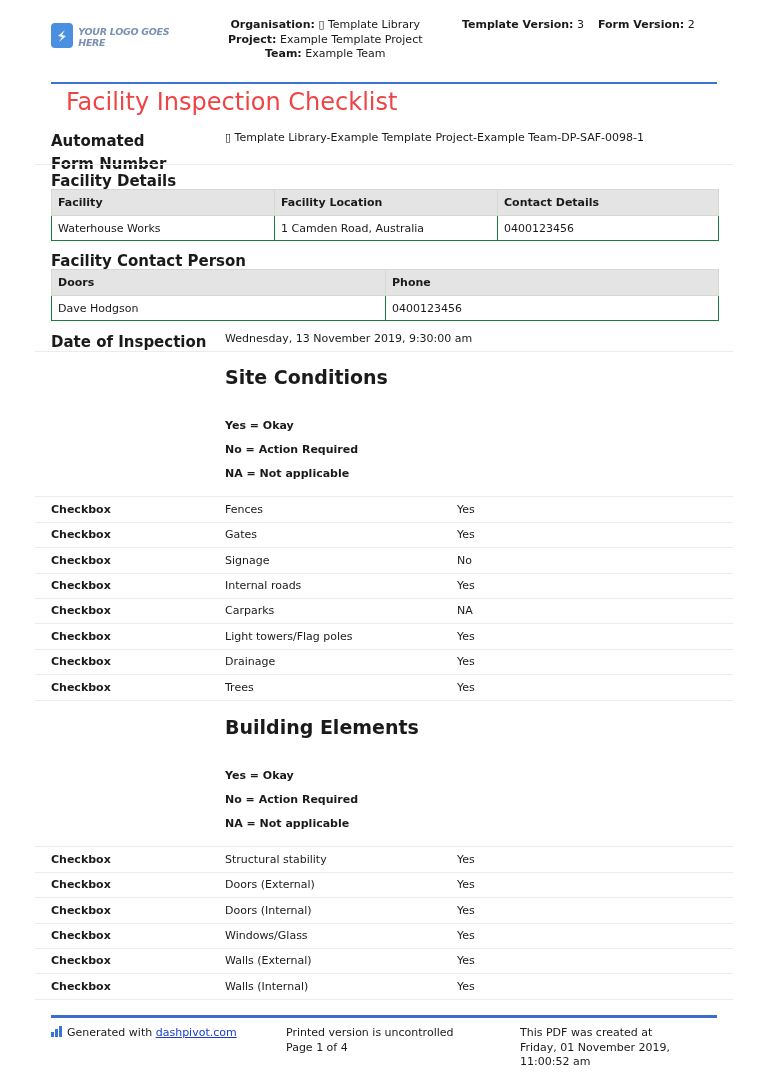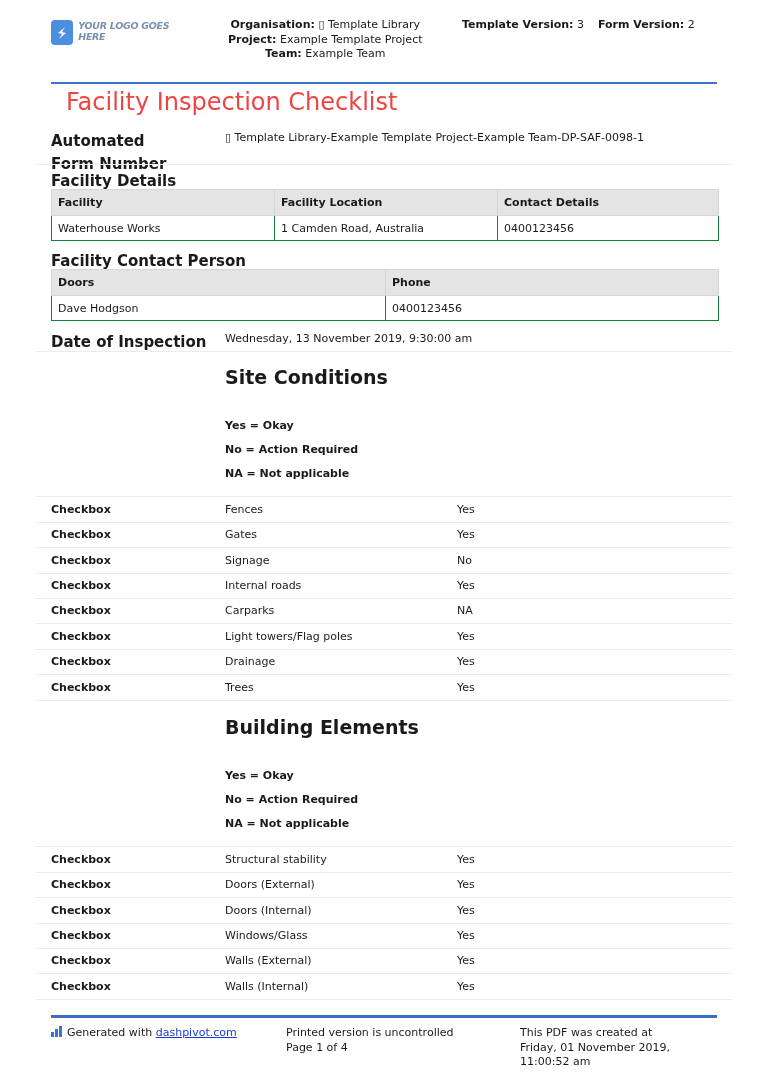--- a/index.html
+++ b/index.html
@@ -1,21 +1,21 @@
 <!DOCTYPE html>
 <html><head>
 <meta charset="utf-8">
 <style>
   html, body { margin: 0; padding: 0; background: #ffffff; }
   body { width: 768px; height: 1087px; position: relative; overflow: hidden;
          font-family: "DejaVu Sans", sans-serif; color: #1a1a1a; }
   .abs { position: absolute; }
 
   
-  .logo { left: 51px; top: 20px; width: 135px; height: 28px; display: flex; align-items: flex-start; }
+  .logo { left: 51px; top: 20px; width: 135px; height: 28px; display: flex; align-items: flex-end; }
   .logo-mark { width: 25px; height: 25px; background: #4a8fe0; border-radius: 4px; display: flex; align-items: center; justify-content: center; }
   .logo-text { margin-left: 5px; font-size: 9.5px; font-style: italic; font-weight: bold; color: #7a90b0; letter-spacing: -0.3px; }
   .meta { font-size: 11px; line-height: 14.5px; }
   .meta .lbl { font-weight: bold; }
   .meta-small { font-size: 9px; }
   .hdr-line { left: 51px; top: 82px; width: 666px; height: 2px; background: #3a74d0; }
 
   .title { left: 66px; top: 88px; font-size: 24px; font-family: "DejaVu Sans", sans-serif; font-weight: normal; color: #ef4444; }
 
   .row-line { height: 1px; background: #ececec; }

